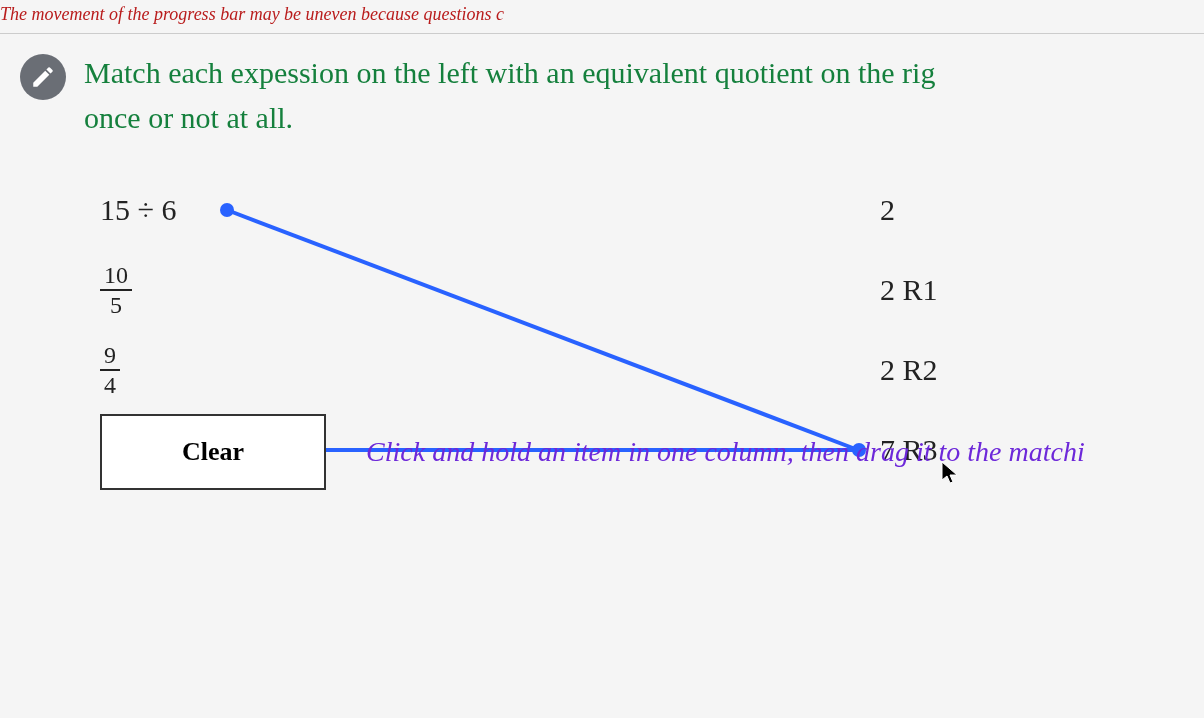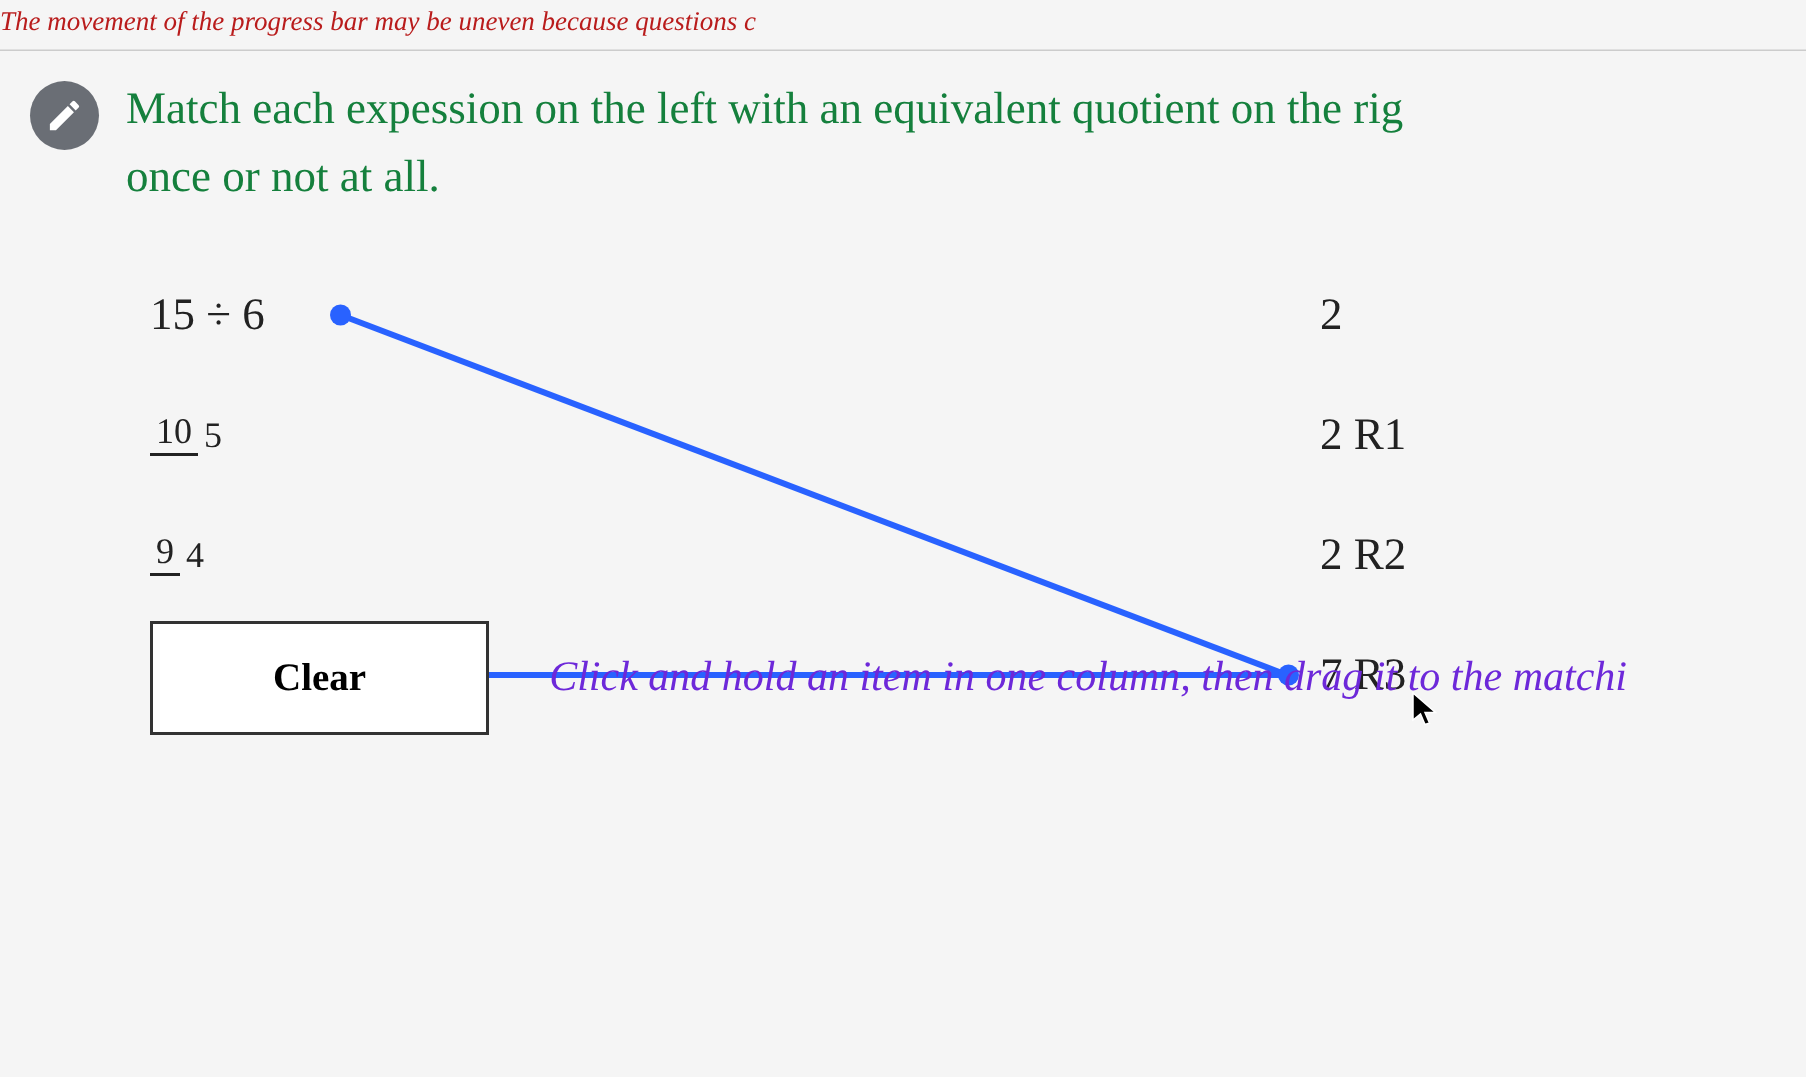--- a/index.html
+++ b/index.html
@@ -77,21 +77,21 @@
       font-size: 30px;
       color: #222;
       height: 80px;
       display: flex;
       align-items: center;
       position: relative;
       cursor: grab;
     }
     .fraction {
       display: inline-flex;
-      flex-direction: row;
+      flex-direction: column;
       align-items: center;
       font-size: 24px;
       line-height: 1;
     }
     .fraction .num {
       border-bottom: 2px solid #222;
       padding: 0 4px 2px 4px;
     }
     .fraction .den {
       padding: 2px 4px 0 4px;

